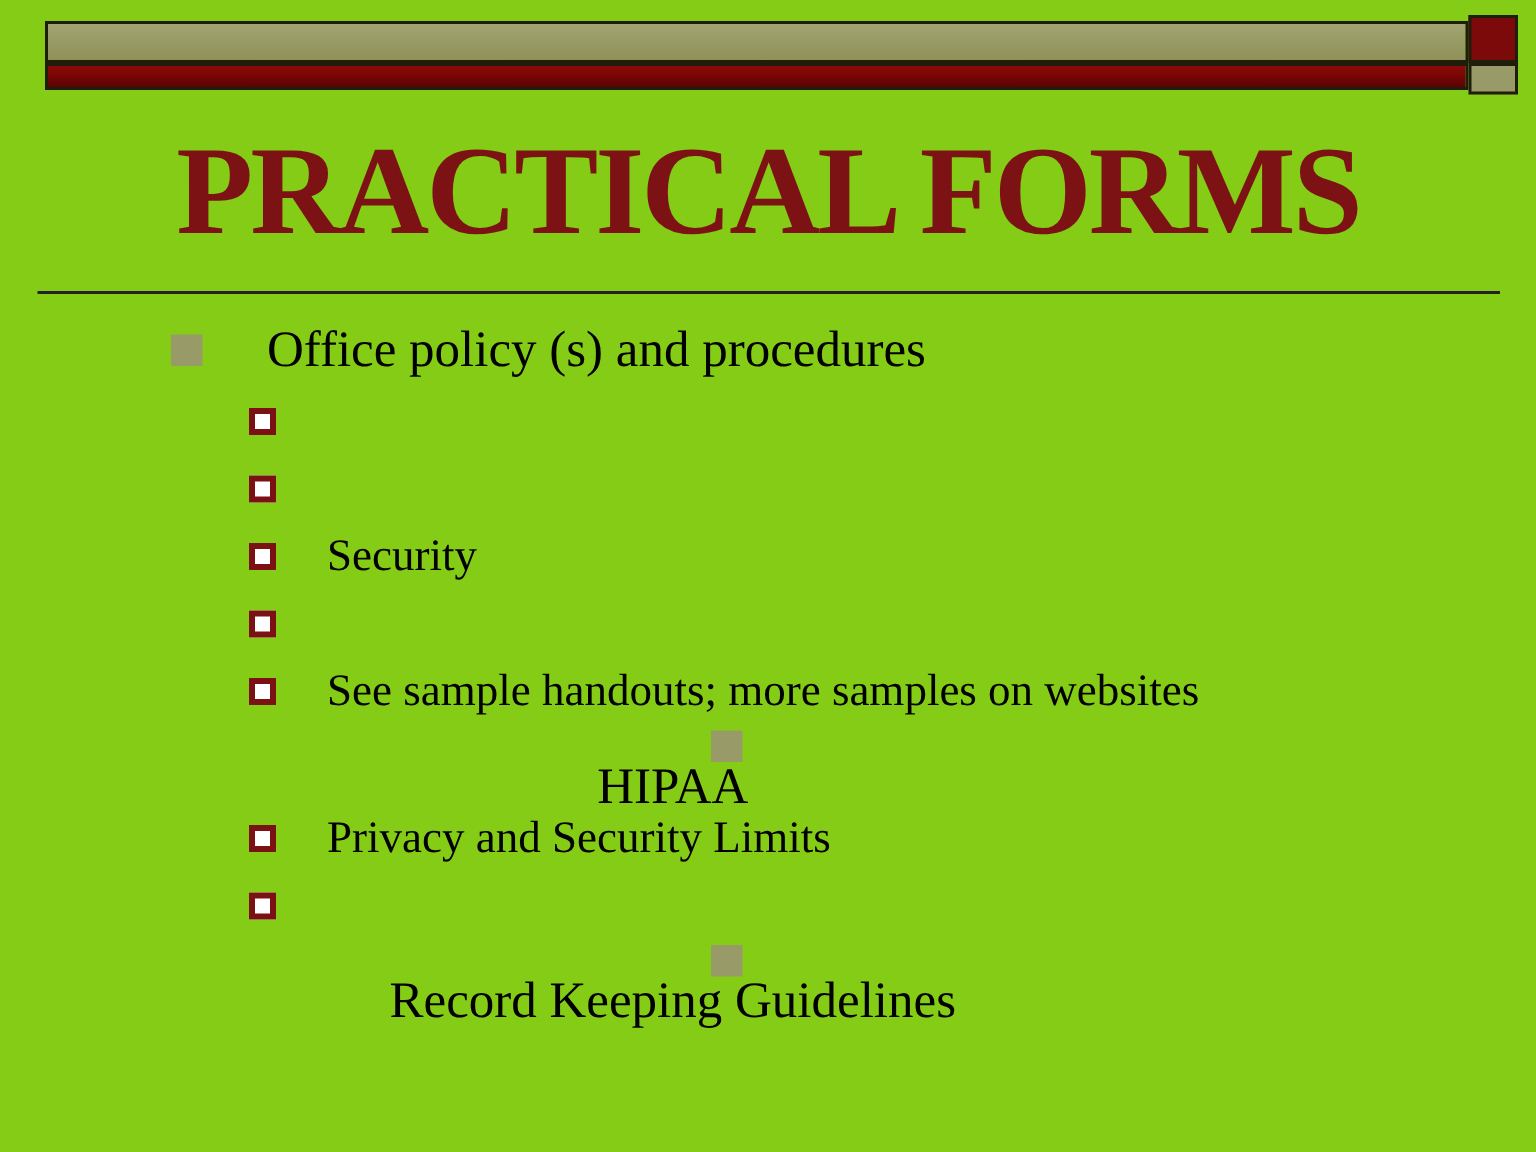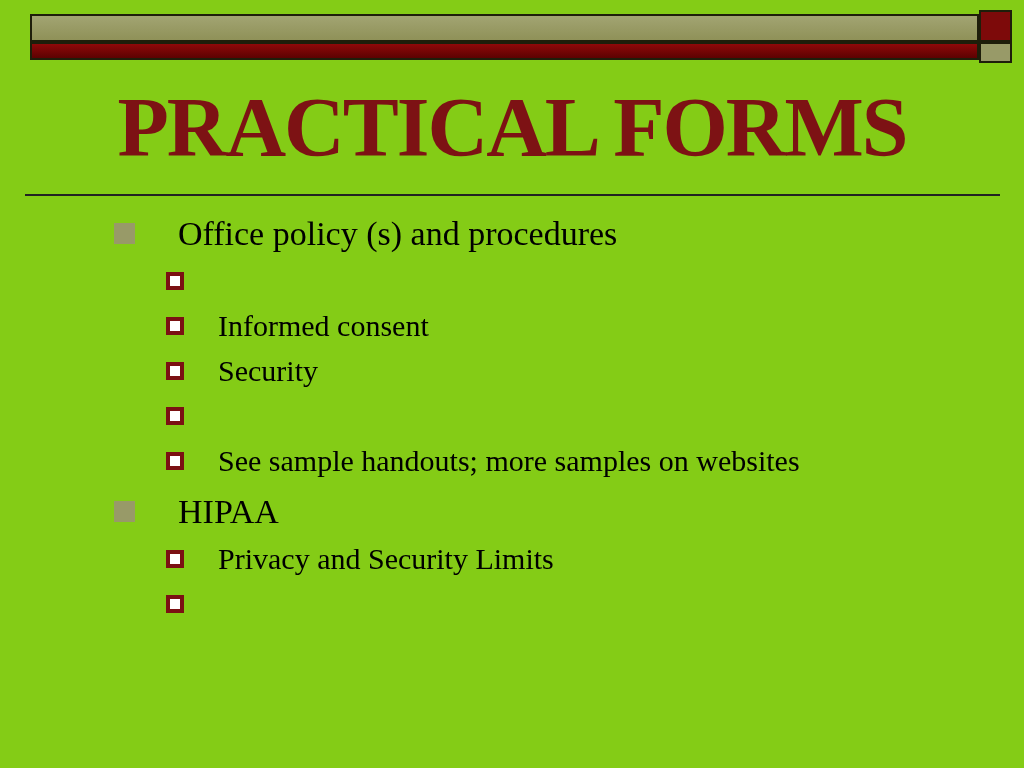--- a/index.html
+++ b/index.html
@@ -67,21 +67,21 @@
     color: #000000;
   }
   .row {
     display: flex;
     align-items: center;
   }
   .row-l1 {
     height: 49px;
     font-size: 34px;
   }
-  .row-l1.spaced { margin-top: 4px; }
+  .row-l1.spaced { margin-top: 4px; flex-direction: column; }
   .row-l2 {
     height: 45px;
     font-size: 30px;
   }
   .bullet-l1 {
     flex: 0 0 auto;
     width: 21px; height: 21px;
     margin-left: 114px;
     margin-right: 43px;
     background: #989a68;
@@ -119,21 +119,20 @@
       <span class="bullet-l1"></span>
       <span class="row-text">Office policy (s) and procedures</span>
     </div>
 
     <div class="row row-l2">
       <span class="bullet-l2"></span>
     </div>
 
     <div class="row row-l2">
       <span class="bullet-l2"></span>
-      <span class="row-text">Informed consent</span>
     </div>
 
     <div class="row row-l2">
       <span class="bullet-l2"></span>
       <span class="row-text">Security</span>
     </div>
 
     <div class="row row-l2">
       <span class="bullet-l2"></span>
     </div>
@@ -150,15 +149,19 @@
 
     <div class="row row-l2">
       <span class="bullet-l2"></span>
       <span class="row-text">Privacy and Security Limits</span>
     </div>
 
     <div class="row row-l2">
       <span class="bullet-l2"></span>
     </div>
 
+    <div class="row row-l1 spaced">
+      <span class="bullet-l1"></span>
+      <span class="row-text">Record Keeping Guidelines</span>
+    </div>
 
   </div>
 </div>
 
 </body></html>

